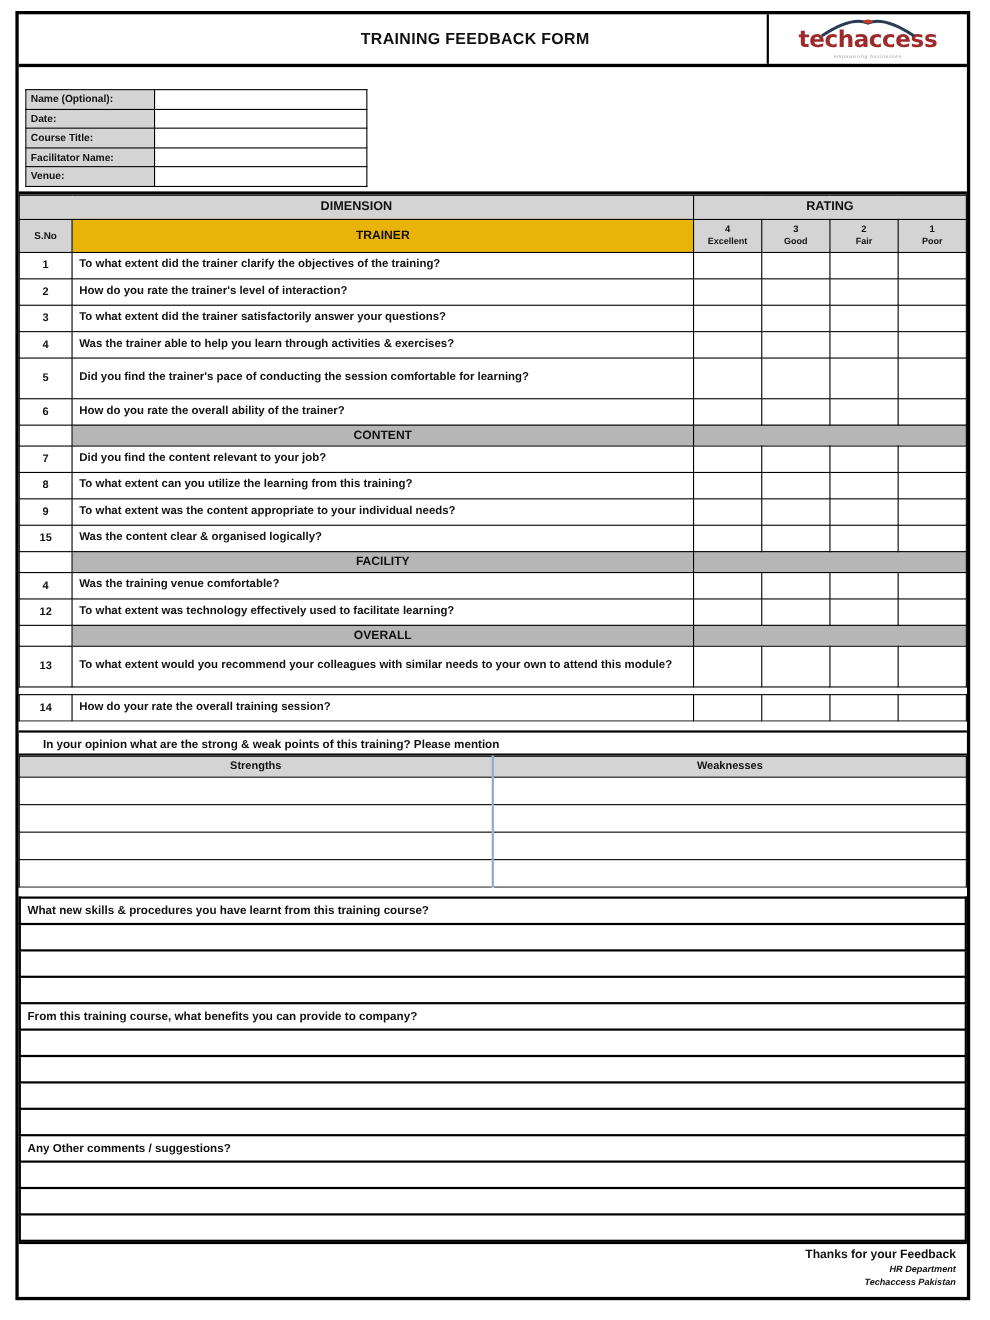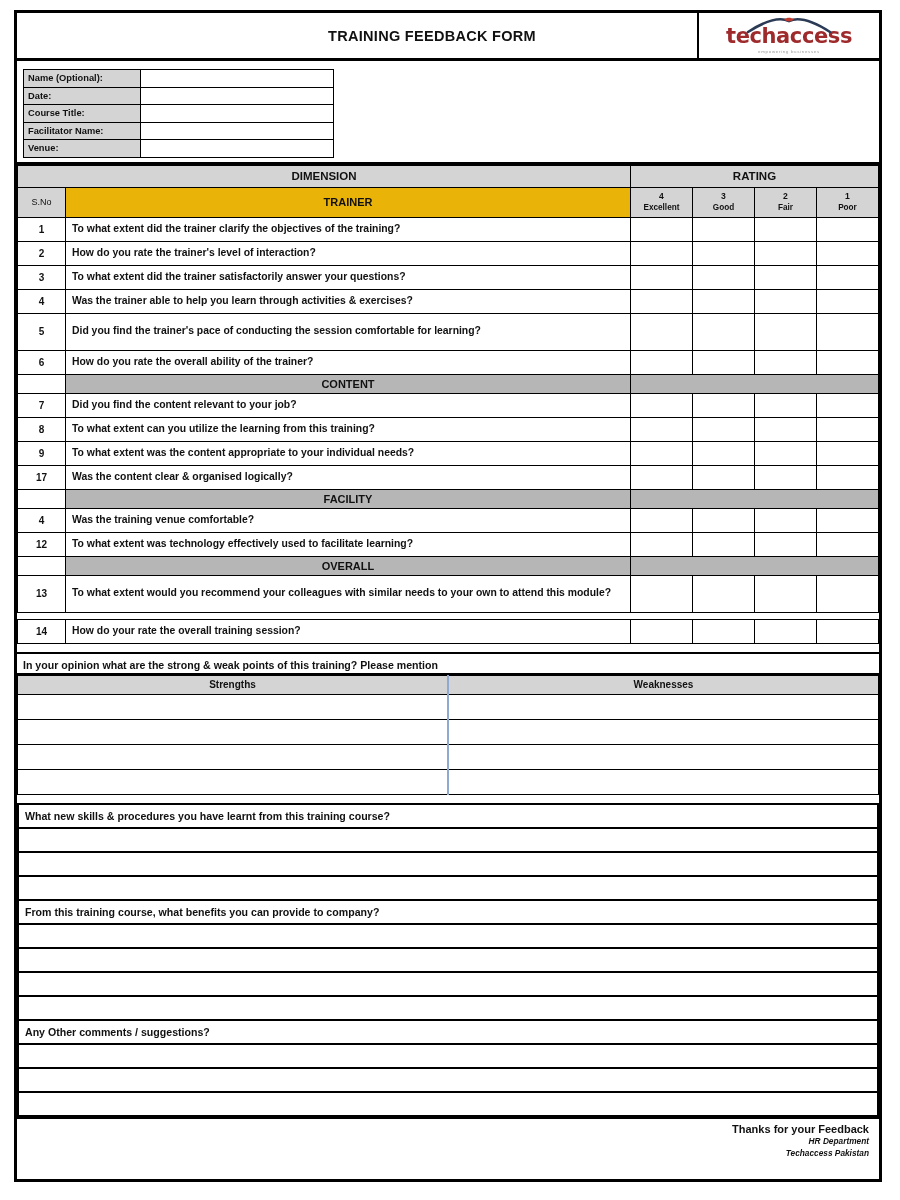--- a/index.html
+++ b/index.html
@@ -81,21 +81,21 @@
   }
 
   
   .info-wrap {
     display: flex;
     border-bottom: 3px solid #000;
     box-sizing: border-box;
   }
   .info-left {
     width: 322px;
-    padding: 8px 0 4px 6px;
+    padding: 20px 0 4px 6px;
     box-sizing: border-box;
   }
   .info-table {
     border-collapse: collapse;
     width: 311px;
   }
   .info-table td {
     border: 1.6px solid #000;
     height: 17.5px;
     font-size: 9.3px;
@@ -135,21 +135,21 @@
     background: #d4d4d4;
     text-align: center;
     font-size: 11.5px;
     font-weight: bold;
     height: 22px;
   }
   .cell-sno-head {
     background: #d4d4d4;
     text-align: center;
     font-size: 9px;
-    font-weight: normal;
+    font-weight: bold;
     height: 30px;
   }
   .cell-sec-head {
     background: #eab308;
     text-align: center;
     font-size: 11px;
     font-weight: bold;
     height: 30px;
   }
   .cell-rate-head {
@@ -206,21 +206,21 @@
   
   .sec-gap { height: 8px; background: #fff; }
 
   .swq {
     border-top: 2.5px solid #000;
     border-bottom: 2.5px solid #000;
     font-size: 10.6px;
     font-weight: bold;
     height: 23px;
     line-height: 23px;
-    padding-left: 6px;
+    padding-left: 22px;
     box-sizing: border-box;
   }
   .sw-tbl {
     border-collapse: collapse;
     width: 100%;
     table-layout: fixed;
   }
   .sw-tbl td {
     border: 1.8px solid #000;
     box-sizing: border-box;
@@ -423,21 +423,21 @@
         </tr>
         <tr>
           <td class="cell-sno">9</td>
           <td class="cell-q">To what extent was the content appropriate to your individual needs?</td>
           <td class="cell-blank"></td>
           <td class="cell-blank"></td>
           <td class="cell-blank"></td>
           <td class="cell-blank"></td>
         </tr>
         <tr>
-          <td class="cell-sno">17</td>
+          <td class="cell-sno">15</td>
           <td class="cell-q">Was the content clear &amp; organised logically?</td>
           <td class="cell-blank"></td>
           <td class="cell-blank"></td>
           <td class="cell-blank"></td>
           <td class="cell-blank"></td>
         </tr>
         <tr>
           <td class="band-sno"></td>
           <td class="band">FACILITY</td>
           <td class="band-rate" colspan="4"></td>

